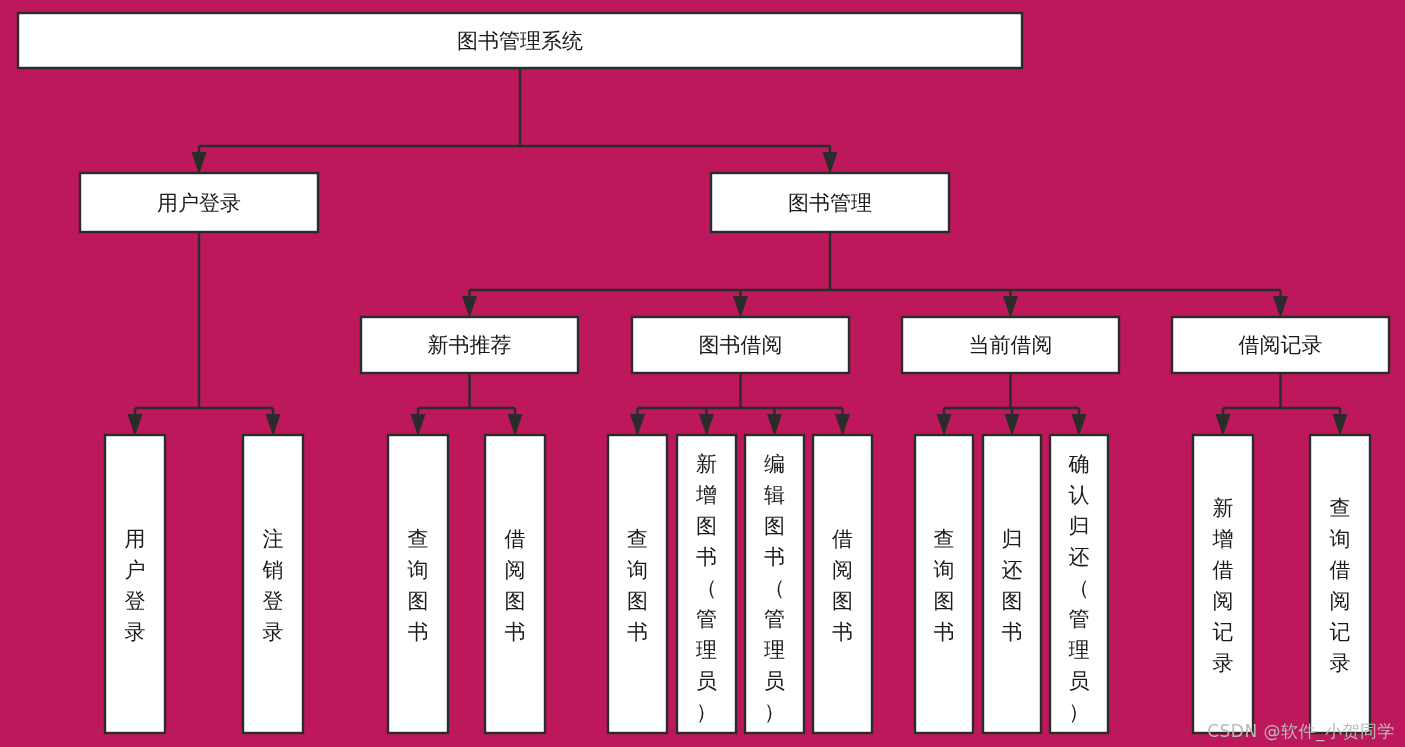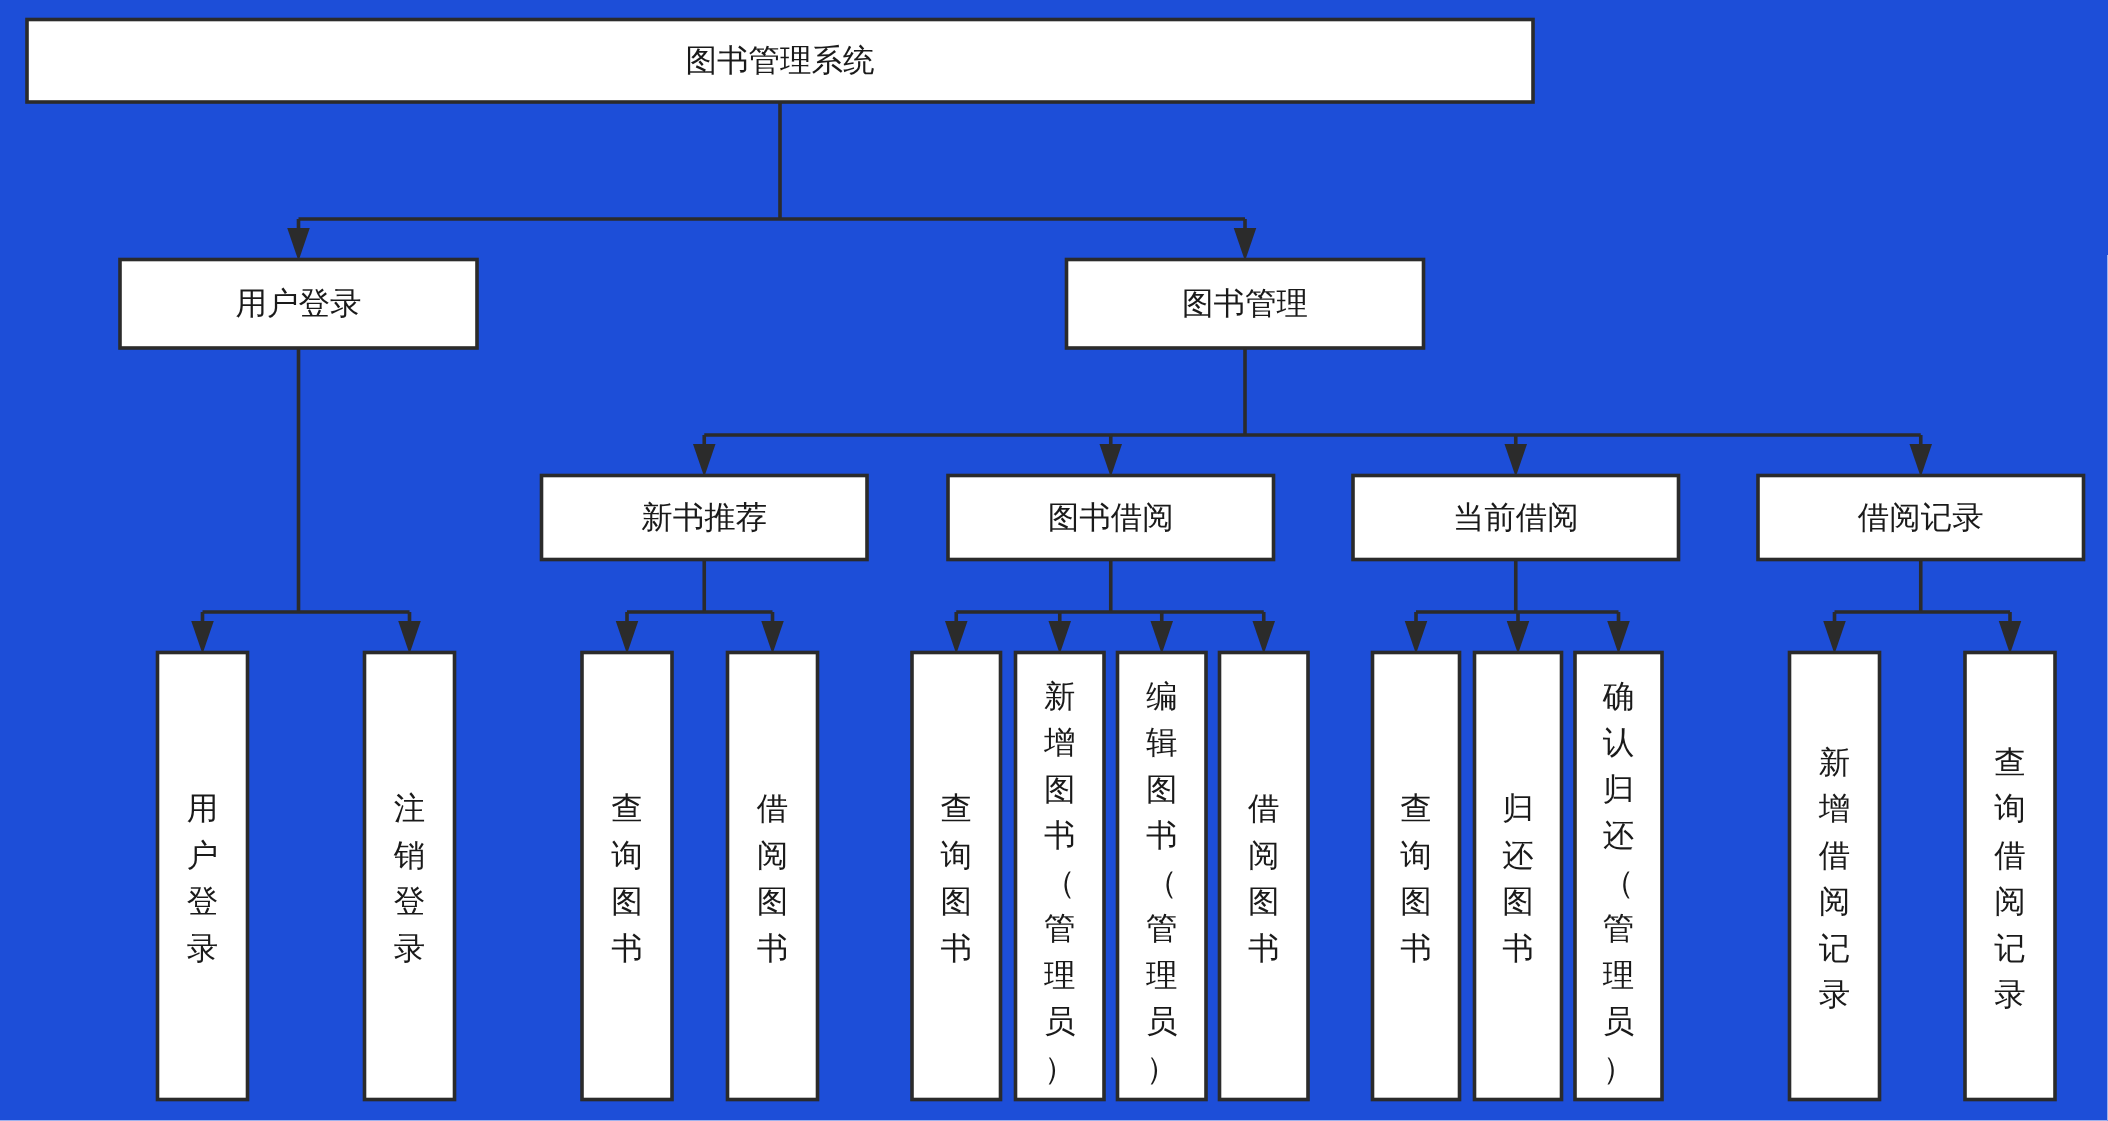--- a/index.html
+++ b/index.html
@@ -7,21 +7,21 @@
     padding: 0;
     background: #ffffff;
   }
   body {
     font-family: "DejaVu Sans", "Liberation Sans", sans-serif;
   }
   #diagram-root {
     position: relative;
     width: 1405px;
     height: 747px;
-    background: #1d4ed8;
+    background: #be185d;
     overflow: hidden;
   }
   svg.flow {
     position: absolute;
     left: 0;
     top: 0;
     width: 1405px;
     height: 747px;
   }
   .box-rect {
@@ -199,13 +199,14 @@
         <g>
           <rect class="box-rect" x="1193" y="435" width="60" height="298"></rect>
           <text class="node-label-v" x="1223" y="515.18"><tspan x="1223" dy="0">新</tspan><tspan x="1223" dy="31">增</tspan><tspan x="1223" dy="31">借</tspan><tspan x="1223" dy="31">阅</tspan><tspan x="1223" dy="31">记</tspan><tspan x="1223" dy="31">录</tspan></text>
         </g>
         <g>
           <rect class="box-rect" x="1310" y="435" width="60" height="298"></rect>
           <text class="node-label-v" x="1340" y="515.18"><tspan x="1340" dy="0">查</tspan><tspan x="1340" dy="31">询</tspan><tspan x="1340" dy="31">借</tspan><tspan x="1340" dy="31">阅</tspan><tspan x="1340" dy="31">记</tspan><tspan x="1340" dy="31">录</tspan></text>
         </g>
       </g>
     </svg>
+  <div class="watermark">CSDN @软件_小贺同学</div>
 </div>
 
 </body></html>

